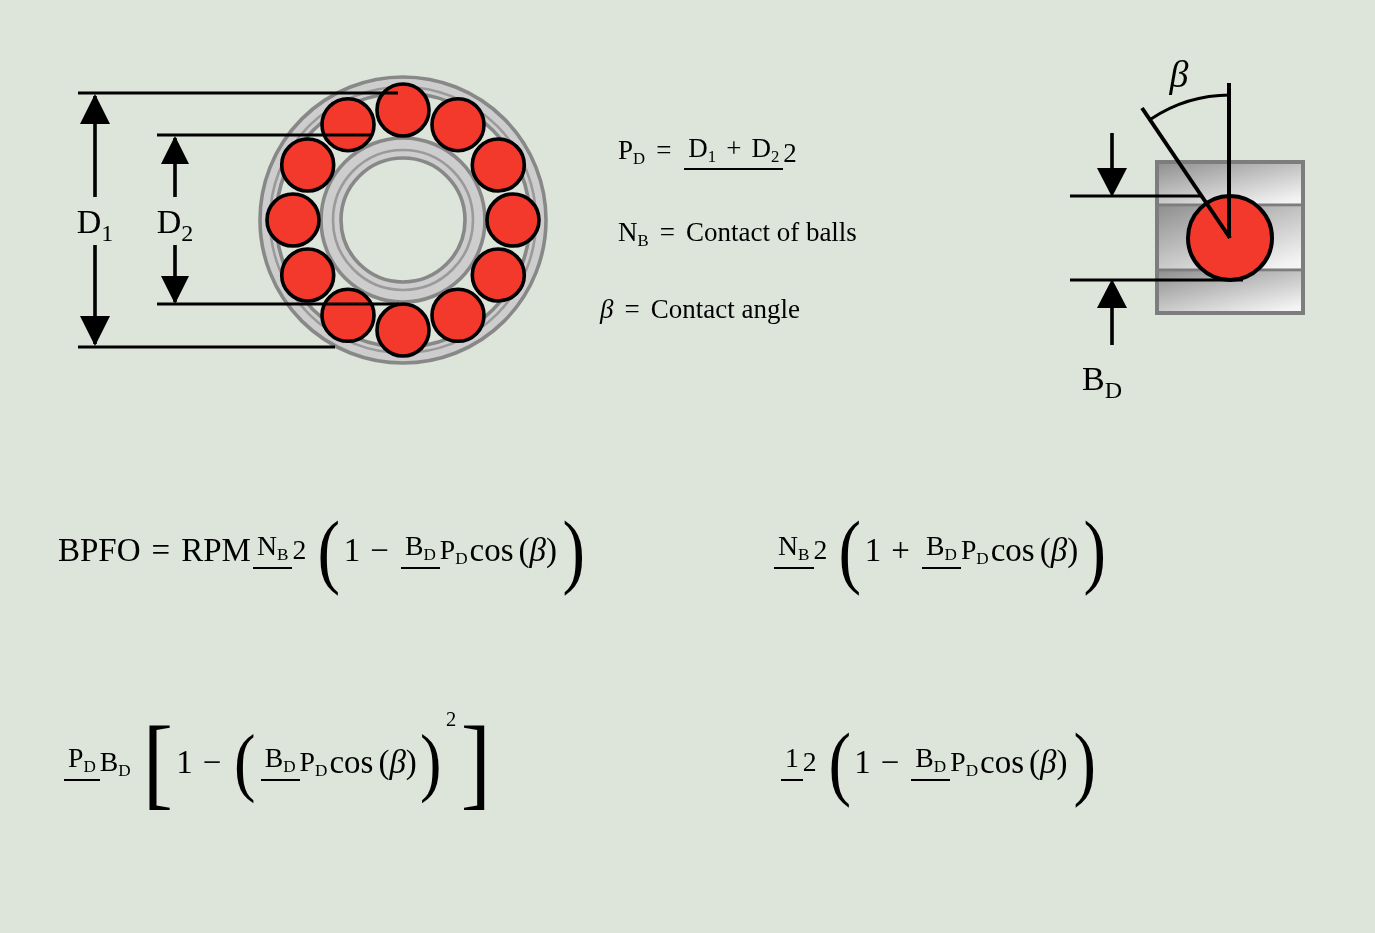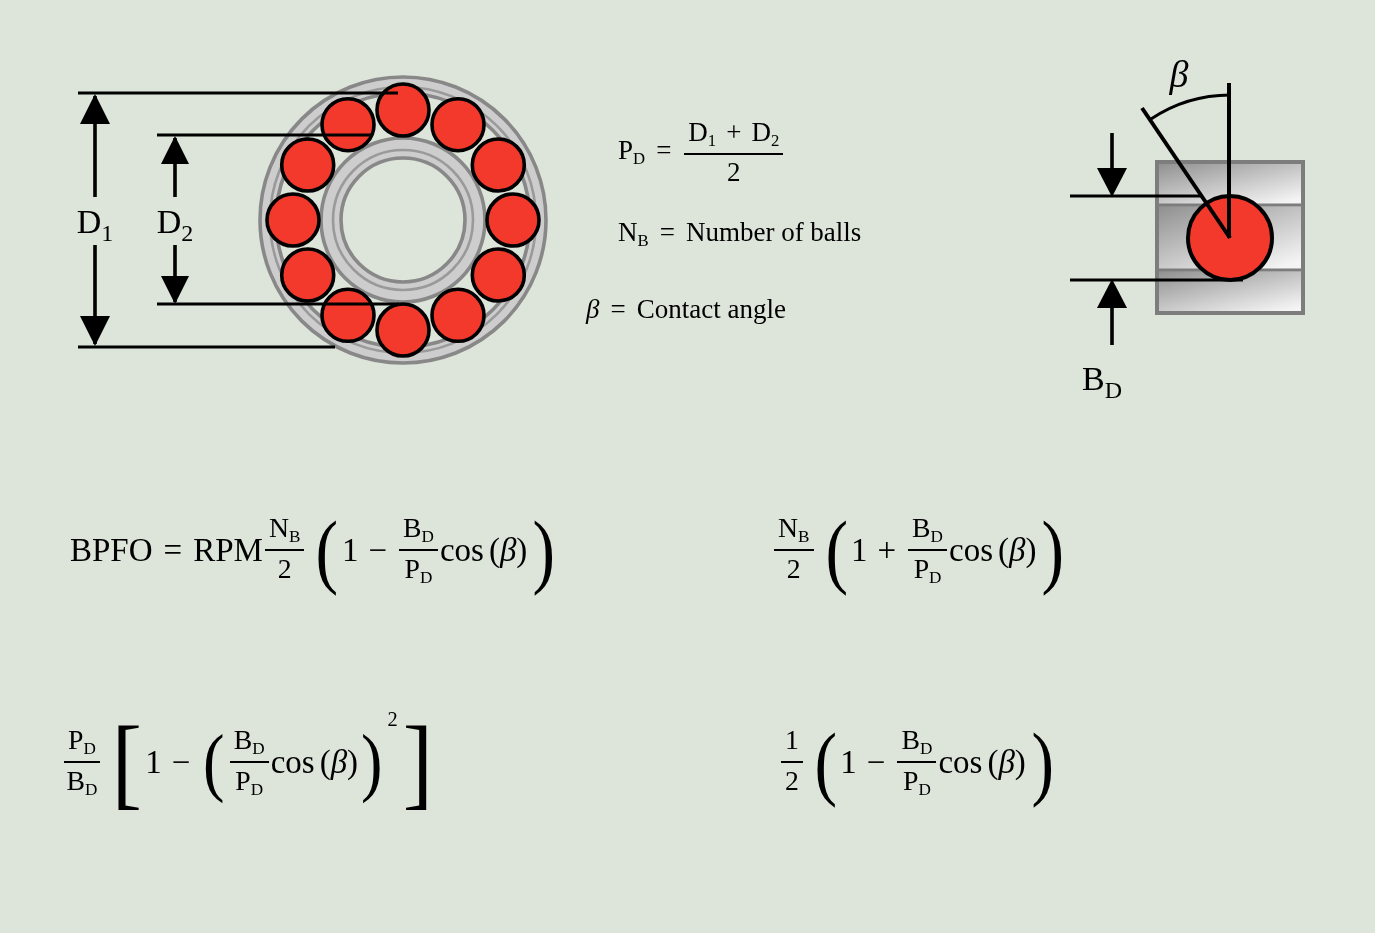--- a/index.html
+++ b/index.html
@@ -11,21 +11,21 @@
   
   .math{position:absolute;display:flex;align-items:center;white-space:nowrap;}
   .f33{font-size:33px;}
   .f31{font-size:27px;}
   .run{display:inline-block;}
   .eq{margin:0 11px;}
   .op{margin:0 10px;}
   .sub{font-size:0.62em;vertical-align:-0.3em;}
   .thin{margin-left:5px;}
   i{font-style:italic;}
-  .frac{display:inline-flex;flex-direction:column;align-items:center;font-size:0.84em;margin:0 2px;line-height:1.05;}
+  .frac{display:inline-flex;flex-direction:row;align-items:center;font-size:0.84em;margin:0 2px;line-height:1.05;}
   .frac.fullsize{font-size:1em;}
   .frac .num{padding:0 4px 3px;border-bottom:2.2px solid var(--ink,#000);}
   .frac .den{padding-top:3px;}
   .big{font-size:2.5em;line-height:1;display:inline-block;transform:scaleX(0.82);margin:0 1px 0 7px;}
   .big.closer{margin:0 1px 0 3px;}
   .big2{font-size:2.3em;line-height:1;display:inline-block;transform:scaleX(0.85);margin:0 1px;}
   .bigb{font-size:3.05em;line-height:1;display:inline-block;transform:scaleX(0.9);margin:0 2px 0 8px;}
   .exp{font-size:0.62em;align-self:flex-start;margin:6px 1px 0 2px;}
 
   
@@ -110,28 +110,28 @@
 
   <div class="math f31" style="left:618px;top:108px;height:88px">
     <span class="run"><span>P</span><span class="sub">D</span><span class="eq">=</span></span>
     <span class="frac fullsize">
       <span class="num"><span>D</span><span class="sub">1</span><span class="op">+</span><span>D</span><span class="sub">2</span></span>
       <span class="den">2</span>
     </span>
   </div>
 
   <div class="math f31" style="left:618px;top:213px;height:42px">
-    <span class="run"><span>N</span><span class="sub">B</span><span class="eq">=</span><span>Number of balls</span></span>
+    <span class="run"><span>N</span><span class="sub">B</span><span class="eq">=</span><span>Contact of balls</span></span>
   </div>
 
-  <div class="math f31" style="left:586px;top:288px;height:42px">
+  <div class="math f31" style="left:600px;top:288px;height:42px">
     <span class="run"><i>β</i><span class="eq">=</span><span>Contact angle</span></span>
   </div>
 
-  <div class="math f33" style="left:70px;top:495px;height:110px">
+  <div class="math f33" style="left:58px;top:495px;height:110px">
     <span class="run"><span>BPFO</span><span class="eq">=</span><span>RPM</span></span>
     <span class="frac">
       <span class="num"><span>N</span><span class="sub">B</span></span>
       <span class="den"><span>2</span><span class="sub"></span></span>
     </span>
     <span class="big">(</span>
     <span class="run"><span>1</span><span class="op">−</span></span>
     <span class="frac">
       <span class="num"><span>B</span><span class="sub">D</span></span>
       <span class="den"><span>P</span><span class="sub">D</span></span>

